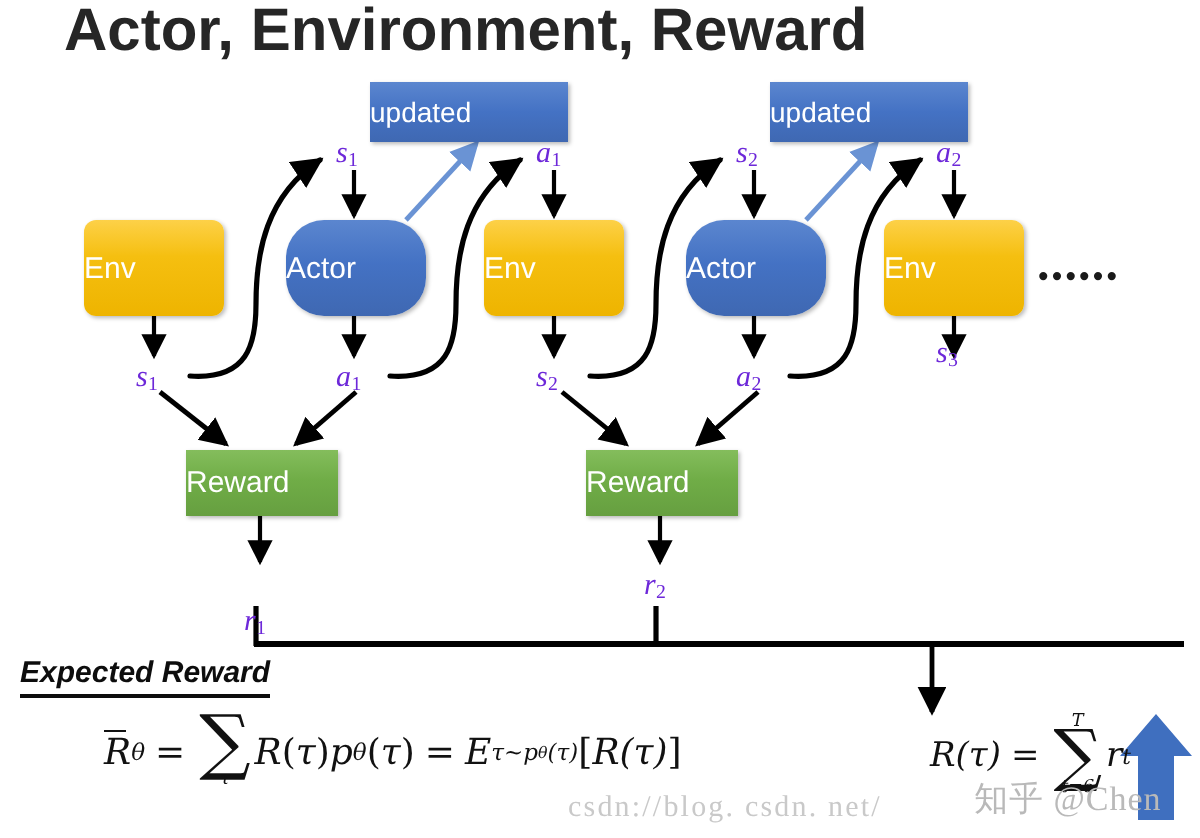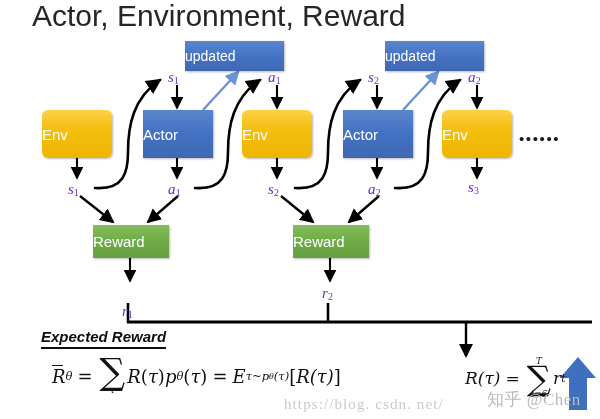--- a/index.html
+++ b/index.html
@@ -26,21 +26,21 @@
     height: 419px;
     pointer-events: none;
   }
 
   
   .title {
     position: absolute;
     left: 32px;
     top: -1px;
     font-size: 30px;
-    font-weight: 400;
+    font-weight: 700;
     color: #262626;
     letter-spacing: 0px;
     white-space: nowrap;
     font-family: "Liberation Sans", sans-serif;
   }
 
   
   .node {
     position: absolute;
     display: flex;
@@ -52,20 +52,21 @@
     line-height: 1;
   }
   .node.env {
     background: linear-gradient(180deg,#fdd148 0%,#f5bf10 38%,#eeb400 100%);
     border-radius: 6px;
     box-shadow: 1px 1px 2px rgba(0,0,0,0.28);
   }
   .node.actor {
     background: linear-gradient(180deg,#5b86cf 0%,#4472c4 45%,#3f68b2 100%);
     box-shadow: 1px 1px 2px rgba(0,0,0,0.28);
+    border-radius: 19px;
   }
   .node.reward {
     background: linear-gradient(180deg,#84bd5c 0%,#70ad47 45%,#669f40 100%);
     box-shadow: 1px 1px 2px rgba(0,0,0,0.28);
   }
   .node.updated {
     background: linear-gradient(180deg,#5b86cf 0%,#4472c4 50%,#3f68b2 100%);
     font-size: 14px;
     box-shadow: 1px 1px 2px rgba(0,0,0,0.28);
   }
@@ -104,21 +105,20 @@
     left: 10px;
     top: 329px;
     font-family: "Liberation Sans", sans-serif;
     font-style: italic;
     font-weight: bold;
     font-size: 15px;
     color: #0d0d0d;
     border-bottom: 2px solid #0d0d0d;
     padding-bottom: 2px;
     line-height: 1.05;
-    margin-left: 31px;
   }
 
   
   .formula {
     position: absolute;
     font-family: "DejaVu Serif", serif;
     color: #111111;
     white-space: nowrap;
     display: flex;
     align-items: center;
@@ -321,21 +321,21 @@
   </div>
   <div class="mlabel" style="left:168px; top:182px;">
     <span>a</span><sub>1</sub>
   </div>
   <div class="mlabel" style="left:268px; top:182px;">
     <span>s</span><sub>2</sub>
   </div>
   <div class="mlabel" style="left:368px; top:182px;">
     <span>a</span><sub>2</sub>
   </div>
-  <div class="mlabel" style="left:468px; top:180px;">
+  <div class="mlabel" style="left:468px; top:170px;">
     <span>s</span><sub>3</sub>
   </div>
 
   <div class="mlabel" style="left:122px; top:304px;">
     <span>r</span><sub>1</sub>
   </div>
   <div class="mlabel" style="left:322px; top:286px;">
     <span>r</span><sub>2</sub>
   </div>
 
@@ -375,16 +375,16 @@
     <span class="op">=</span>
     <span class="sigma">
       <span class="lim top">T</span>
       <span class="sg">∑</span>
       <span class="lim bot">t=6</span>
     </span>
     <span class="it">r</span>
       <span class="sub-i">t</span>
   </div>
 
-  <div class="wm wm-url">https://blog. csdn. net/</div>
+  <div class="wm wm-url">csdn://blog. csdn. net/</div>
   <div class="wm wm-zhihu">知乎 @Chen</div>
 
 </div>
 
 </body></html>

